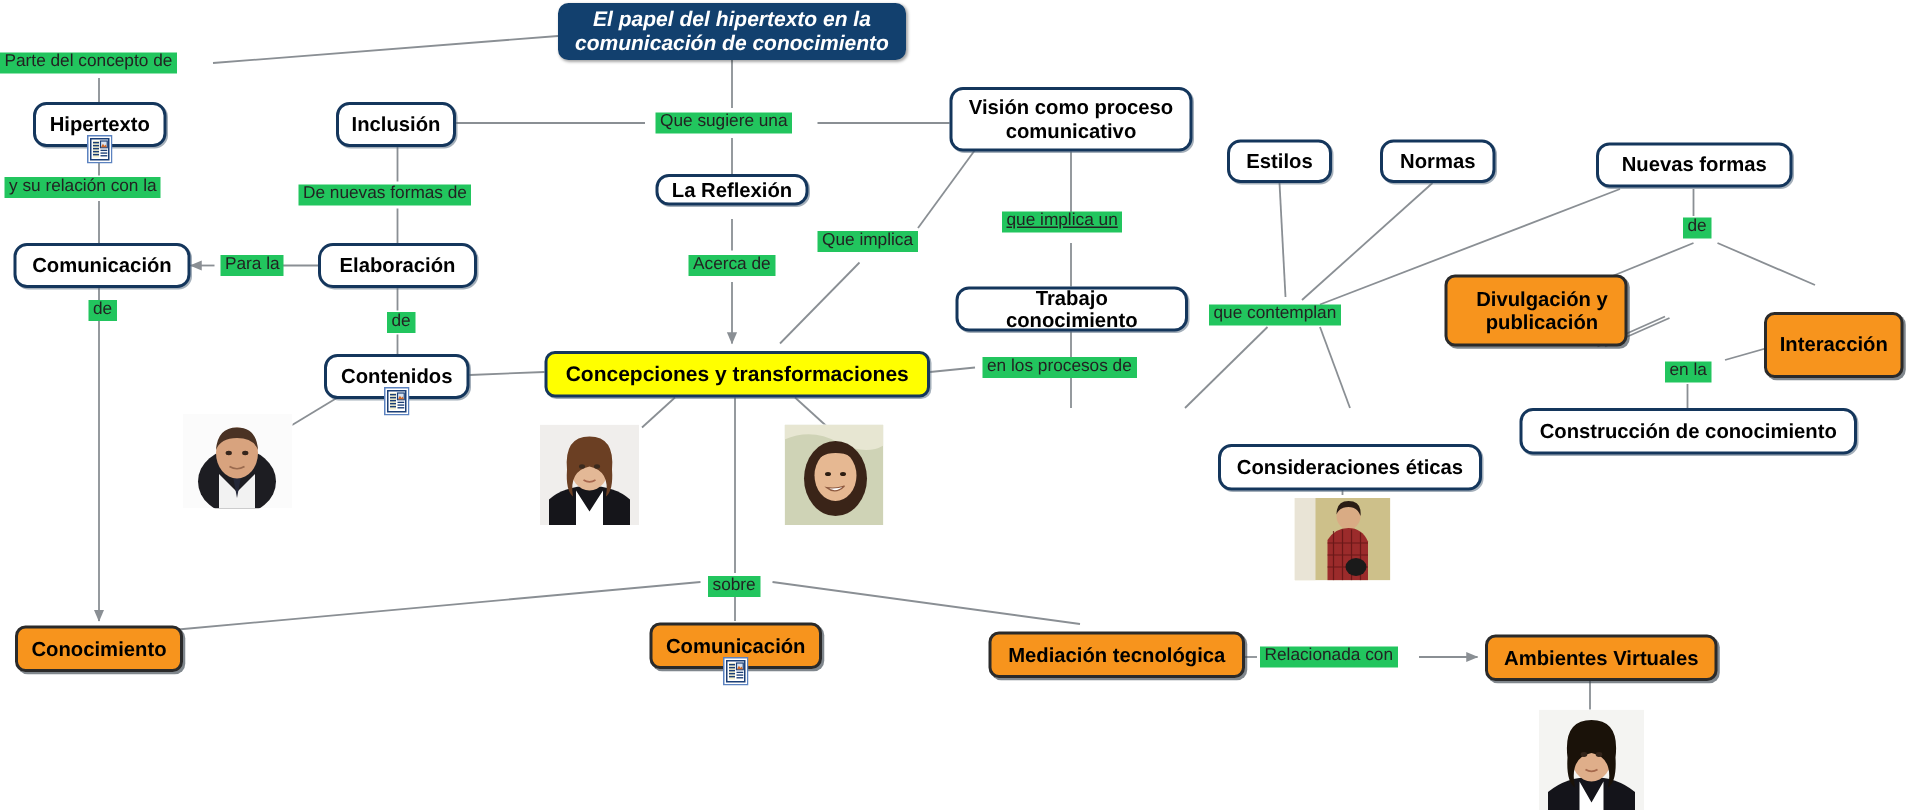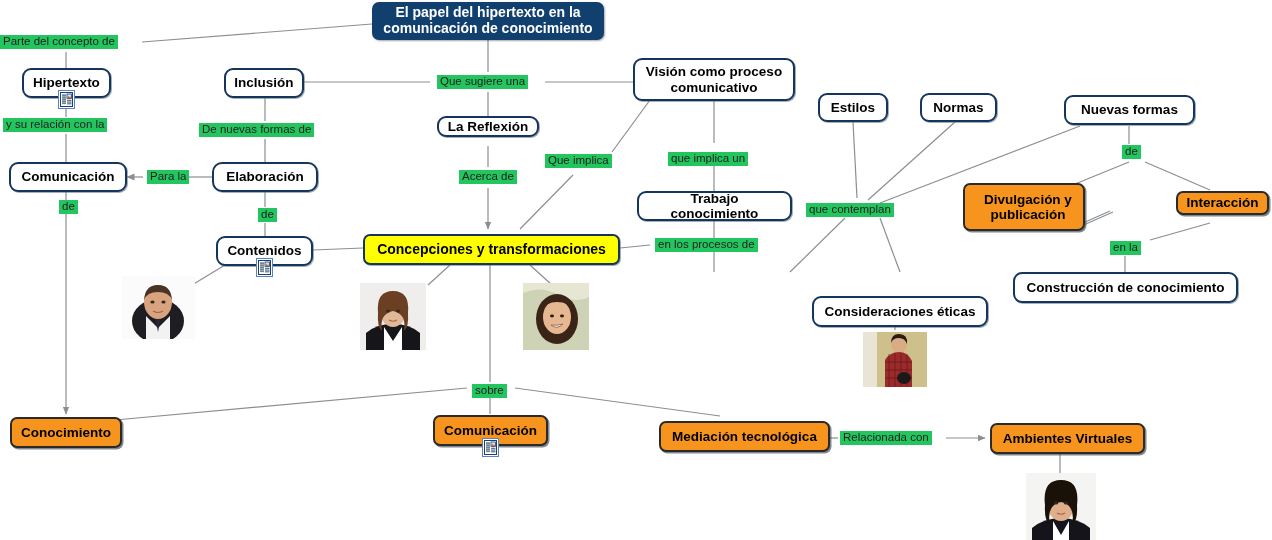--- a/index.html
+++ b/index.html
@@ -44,20 +44,21 @@
     box-shadow: 1px 1px 0 rgba(90,110,130,0.55);
     z-index: 3;
   }
   .node.title {
     background: #12406e;
     color: #ffffff;
     border-color: #12406e;
     border-radius: 7px;
     font-size: 14px;
     box-shadow: 1px 1px 2px rgba(0,0,0,0.35);
+    font-style: italic;
   }
   .node.orange {
     background: #f7941d;
     border-color: #2a2a2a;
     border-width: 2px;
     border-radius: 7px;
     box-shadow: 1.5px 1.5px 0 rgba(60,70,80,0.65);
   }
   .node.yellow {
     background: #ffff00;
@@ -215,21 +216,21 @@
   </div>
 
   <div class="node" style="left:212px; top:162px; width:106px; height:30px;border-radius:10px;">
     <span>Elaboración</span>
   </div>
 
   <div class="node orange" style="left:963px; top:183px; width:122px; height:48px;padding-left:16px;">
     <span>Divulgación y publicación</span>
   </div>
 
-  <div class="node orange" style="left:1176px; top:191px; width:93px; height:24px;">
+  <div class="node orange" style="left:1176px; top:208px; width:93px; height:44px;">
     <span>Interacción</span>
   </div>
 
   <div class="node" style="left:637px; top:191px; width:155px; height:30px;">
     <span>Trabajo conocimiento</span>
   </div>
 
   <div class="node" style="left:216px; top:236px; width:97px; height:30px;">
     <span>Contenidos</span>
   </div>
@@ -283,21 +284,21 @@
   </div>
   <div class="edge-label" style="left:437px; top:75px;">
     <span>Que sugiere una</span>
   </div>
   <div class="edge-label" style="left:459px; top:170px;">
     <span>Acerca de</span>
   </div>
   <div class="edge-label" style="left:545px; top:154px;">
     <span>Que implica</span>
   </div>
-  <div class="edge-label" style="left:668px; top:152px;">
+  <div class="edge-label" style="left:668px; top:141px;text-decoration:underline;">
     <span>que implica un</span>
   </div>
   <div class="edge-label" style="left:655px; top:238px;">
     <span>en los procesos de</span>
   </div>
   <div class="edge-label" style="left:806px; top:203px;">
     <span>que contemplan</span>
   </div>
   <div class="edge-label" style="left:1122px; top:145px;">
     <span>de</span>

